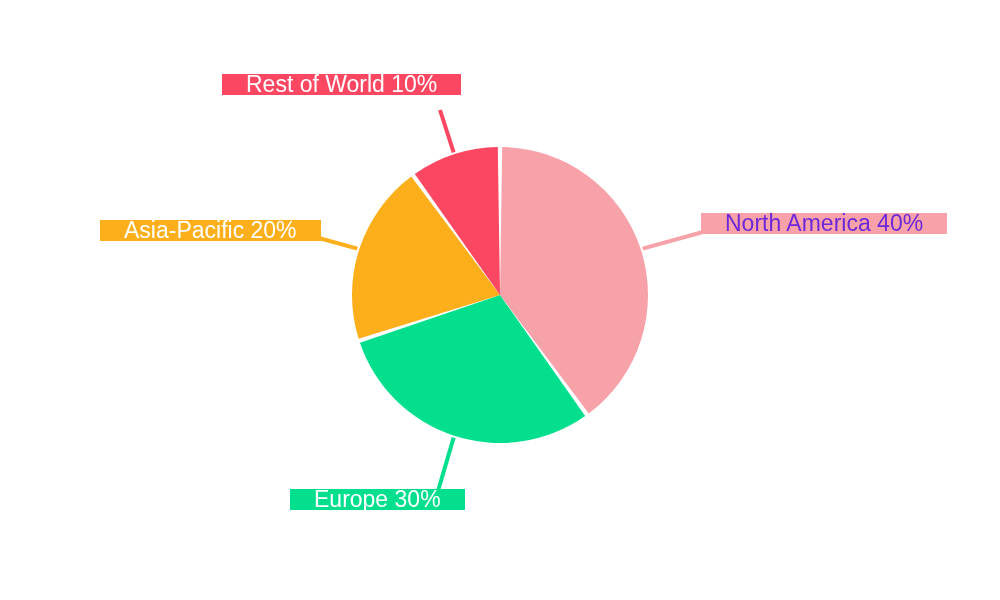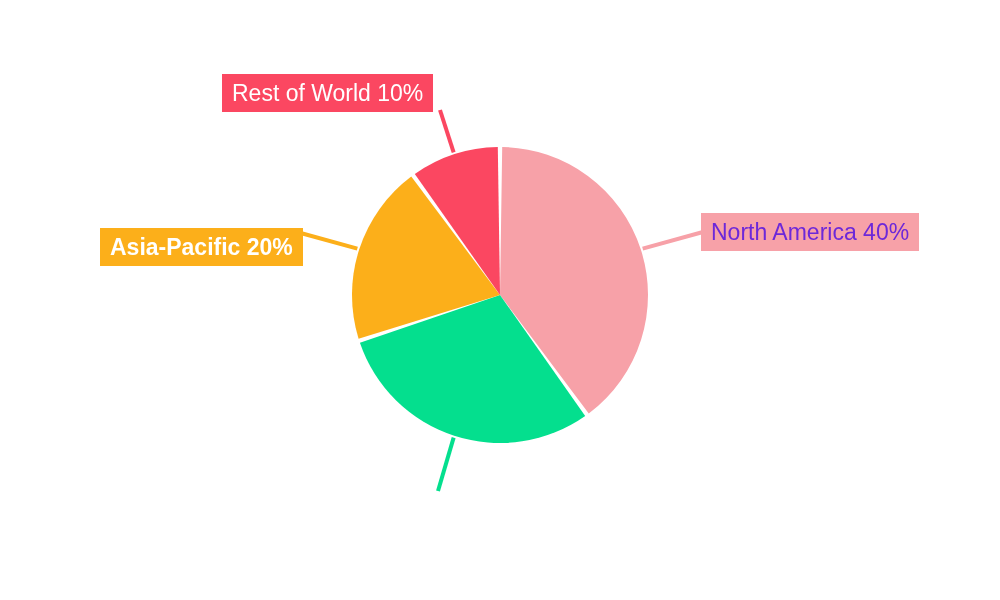--- a/index.html
+++ b/index.html
@@ -31,35 +31,34 @@
     box-sizing: border-box;
     display: flex;
     align-items: center;
     justify-content: center;
     color: #ffffff;
     font-family: "Liberation Sans", sans-serif;
     font-size: 23px;
     line-height: 1;
     white-space: nowrap;
     letter-spacing: 0px;
-    padding: 0 10px;
-    height: 38px;
+    padding: 0 24px;
+    height: 21px;
   }
   #label-north-america {
     left: 701px;
     top: 213px;
   }
   #label-europe {
     left: 290px;
     top: 489px;
   }
   #label-asia-pacific {
     left: 100px;
-    top: 228px;
-    font-weight: bold;
+    top: 220px;
   }
   #label-rest-of-world {
     left: 222px;
     top: 74px;
   }
 </style>
 </head>
 <body>
 
 <div id="chart-root">
@@ -74,18 +73,19 @@
     <g>
       <line id="leader-north-america" stroke-width="4" stroke-linecap="butt" x1="642.66" y1="248.65" x2="703" y2="232" stroke="#F7A1A8"></line>
       <line id="leader-europe" stroke-width="4" stroke-linecap="butt" x1="453.65" y1="437.66" x2="438" y2="491" stroke="#04DF8E"></line>
       <line id="leader-asia-pacific" stroke-width="4" stroke-linecap="butt" x1="357.34" y1="248.65" x2="297" y2="232" stroke="#FCAF1A"></line>
       <line id="leader-rest-of-world" stroke-width="4" stroke-linecap="butt" x1="453.65" y1="152.34" x2="440" y2="110" stroke="#FB4761"></line>
     </g>
   </svg>
 
   <div class="pie-label" id="label-north-america" style="background: rgb(247, 161, 168); color: #6d28d9;">North America 40%</div>
 
+  <div class="pie-label" id="label-europe" style="background: rgb(4, 223, 142); color: rgb(255, 255, 255);">Europe 30%</div>
 
   <div class="pie-label" id="label-asia-pacific" style="background: rgb(252, 175, 26); color: rgb(255, 255, 255);">Asia-Pacific 20%</div>
 
   <div class="pie-label" id="label-rest-of-world" style="background: rgb(251, 71, 97); color: rgb(255, 255, 255);">Rest of World 10%</div>
 
 </div>
 
 </body></html>

